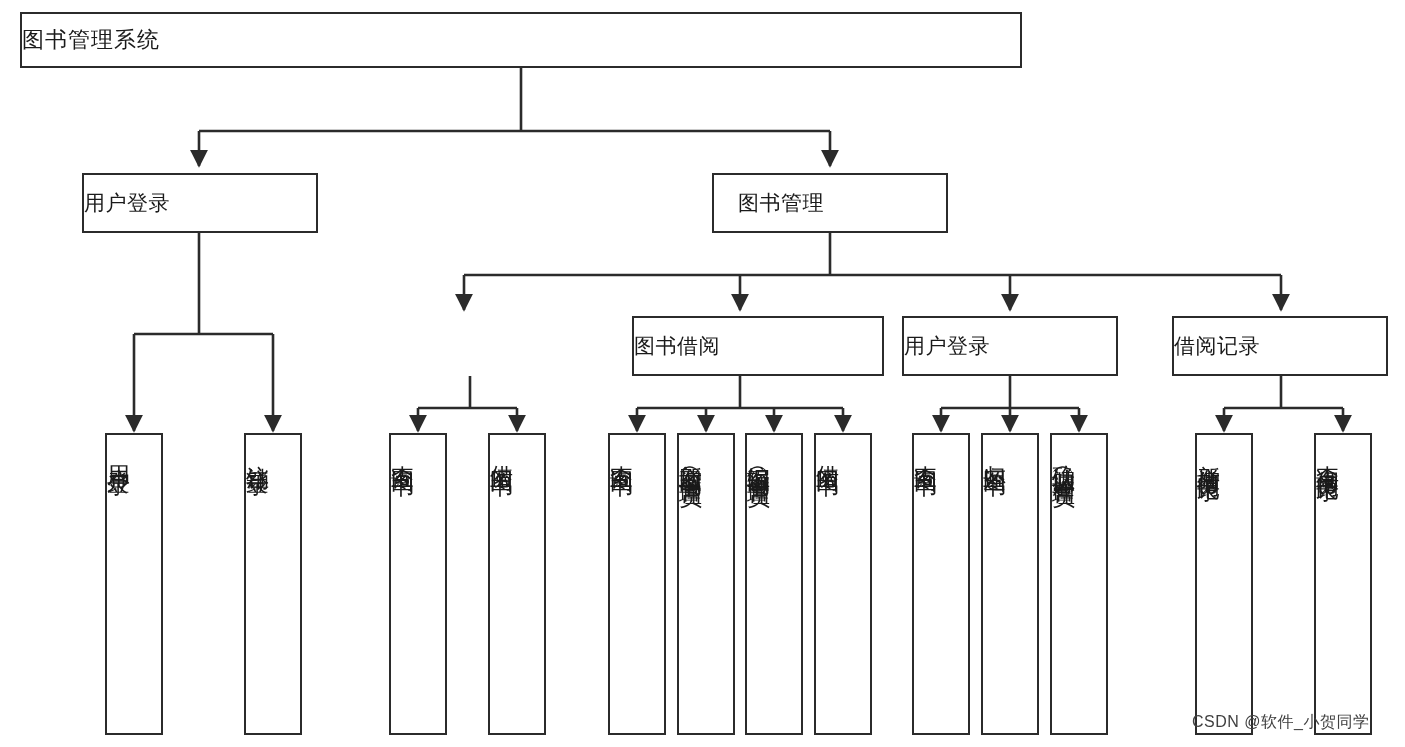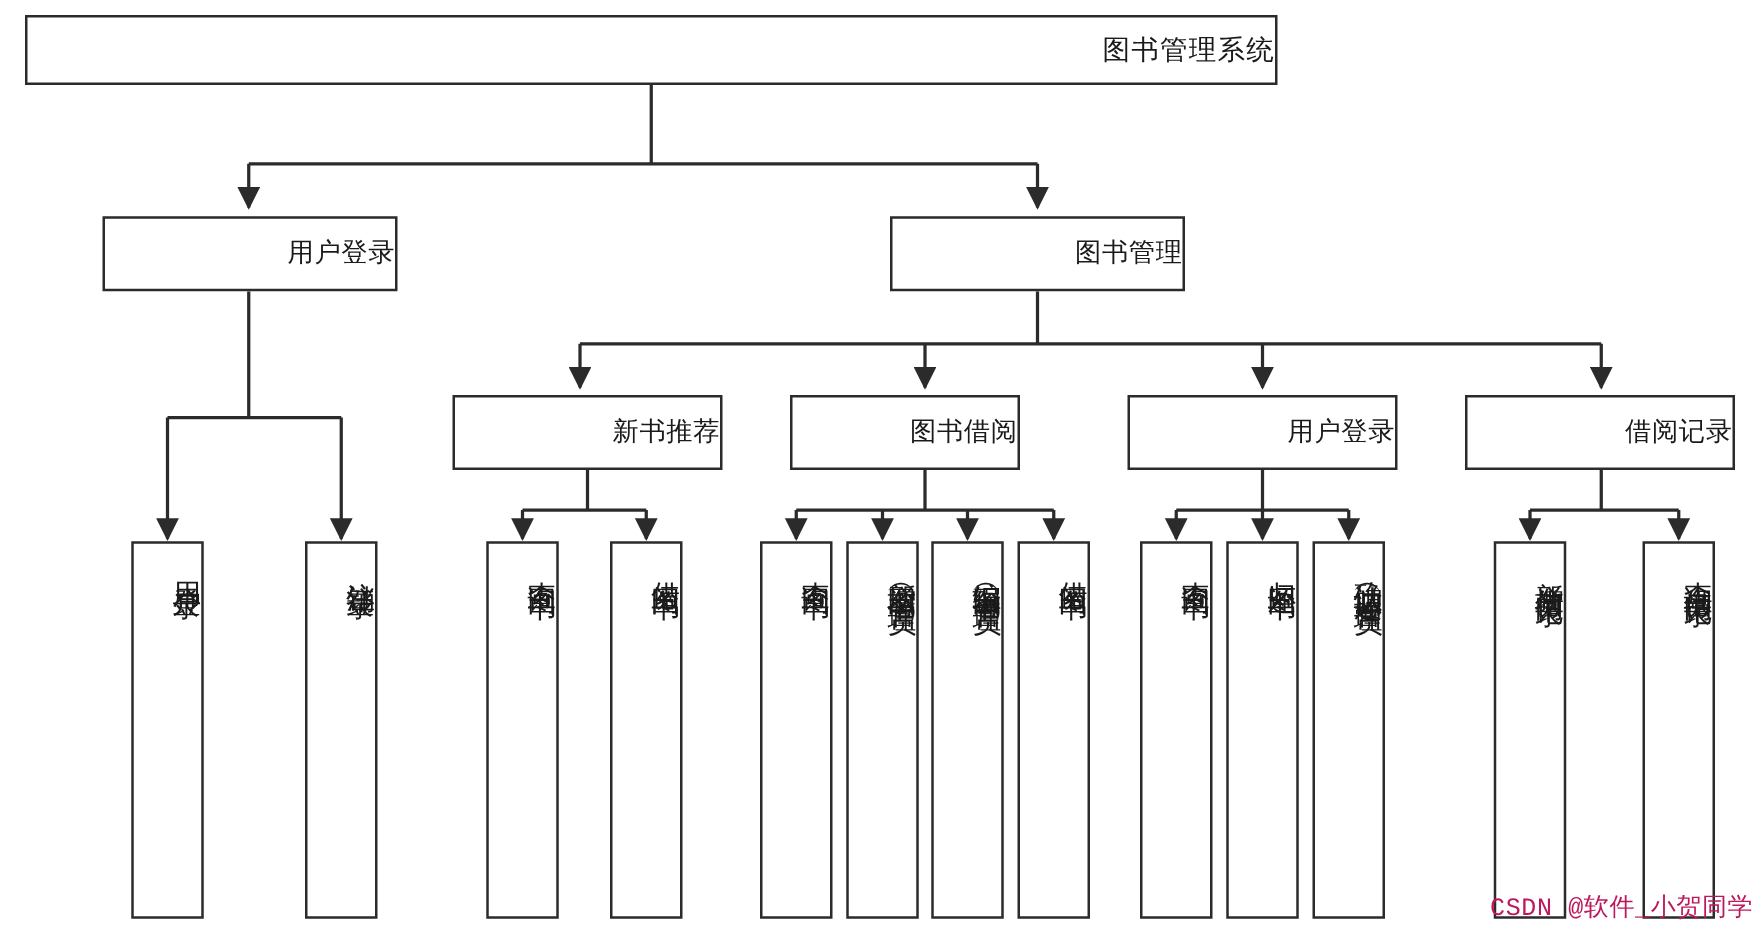--- a/index.html
+++ b/index.html
@@ -24,21 +24,21 @@
     width: 1405px;
     height: 747px;
   }
   .node {
     position: absolute;
     box-sizing: border-box;
     border: 2px solid #2b2b2b;
     background: #ffffff;
     display: flex;
     align-items: center;
-    justify-content: flex-end;
+    justify-content: flex-start;
     color: #1a1a1a;
     z-index: 2;
   }
   .node-label {
     display: block;
     white-space: nowrap;
     line-height: 1.12;
   }
   .node.horizontal .node-label {
     font-size: 21px;
@@ -56,26 +56,25 @@
     writing-mode: vertical-rl;
     text-orientation: upright;
     font-size: 23px;
     letter-spacing: 3px;
     line-height: 1;
   }
   #watermark {
     position: absolute;
     left: 1192px;
     top: 712px;
-    font-size: 20px;
-    color: #be185d;
+    font-size: 16px;
+    color: #404040;
     white-space: nowrap;
     z-index: 3;
     letter-spacing: 0.5px;
-    font-family: Liberation Mono, monospace;
   }
 </style>
 </head>
 <body>
 
 <div id="diagram-root">
 
   <svg id="connector-layer" viewBox="0 0 1405 747" xmlns="http://www.w3.org/2000/svg">
     <defs>
       <marker id="arrow" viewBox="0 0 10 10" refX="9" refY="5" markerWidth="7" markerHeight="7" orient="auto-start-reverse">
@@ -131,25 +130,22 @@
   </div>
 
   <div class="node horizontal" style="left:82px; top:173px; width:236px; height:60px;">
     <span class="node-label">用户登录</span>
   </div>
 
   <div class="node horizontal" style="left:712px; top:173px; width:236px; height:60px;padding-left:24px;">
     <span class="node-label">图书管理</span>
   </div>
 
-  <div class="node horizontal" style="left:362px; top:316px; width:216px; height:60px;">
-    <span class="node-label">新书推荐</span>
-  </div>
-
-  <div class="node horizontal" style="left:632px; top:316px; width:184px; height:60px;padding-left:20px;">
+
+  <div class="node horizontal" style="left:632px; top:316px; width:252px; height:60px;">
     <span class="node-label">图书借阅</span>
   </div>
 
   <div class="node horizontal" style="left:902px; top:316px; width:216px; height:60px;">
     <span class="node-label">用户登录</span>
   </div>
 
   <div class="node horizontal" style="left:1172px; top:316px; width:216px; height:60px;">
     <span class="node-label">借阅记录</span>
   </div>

